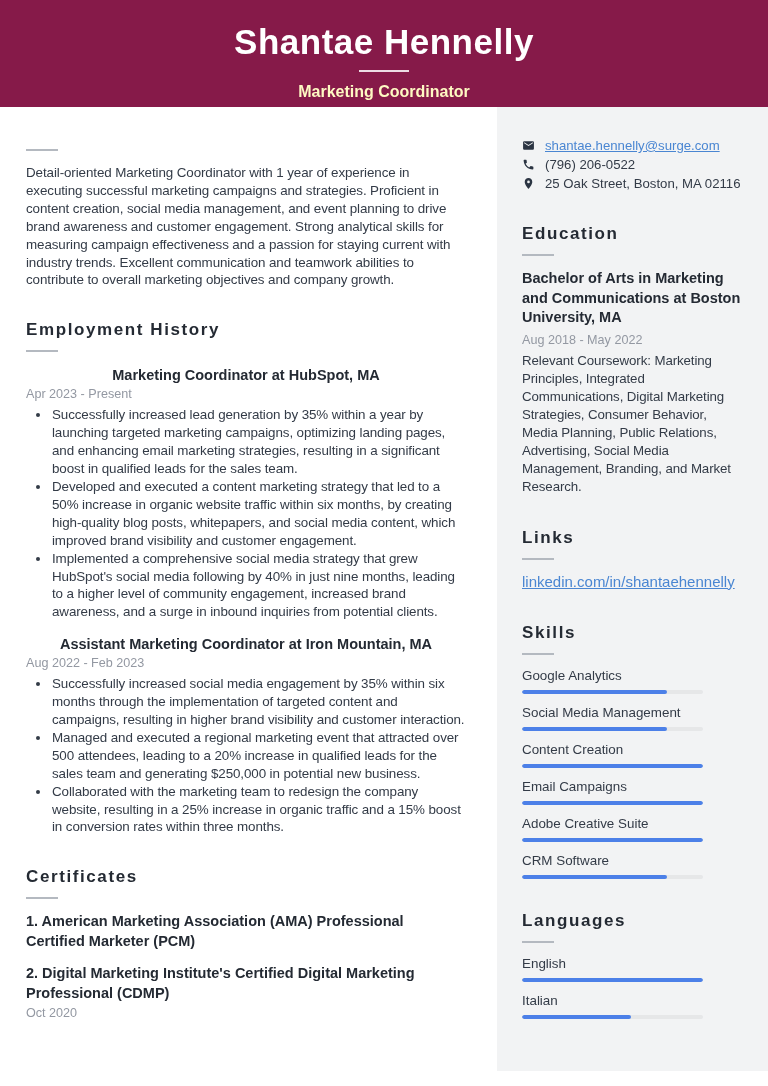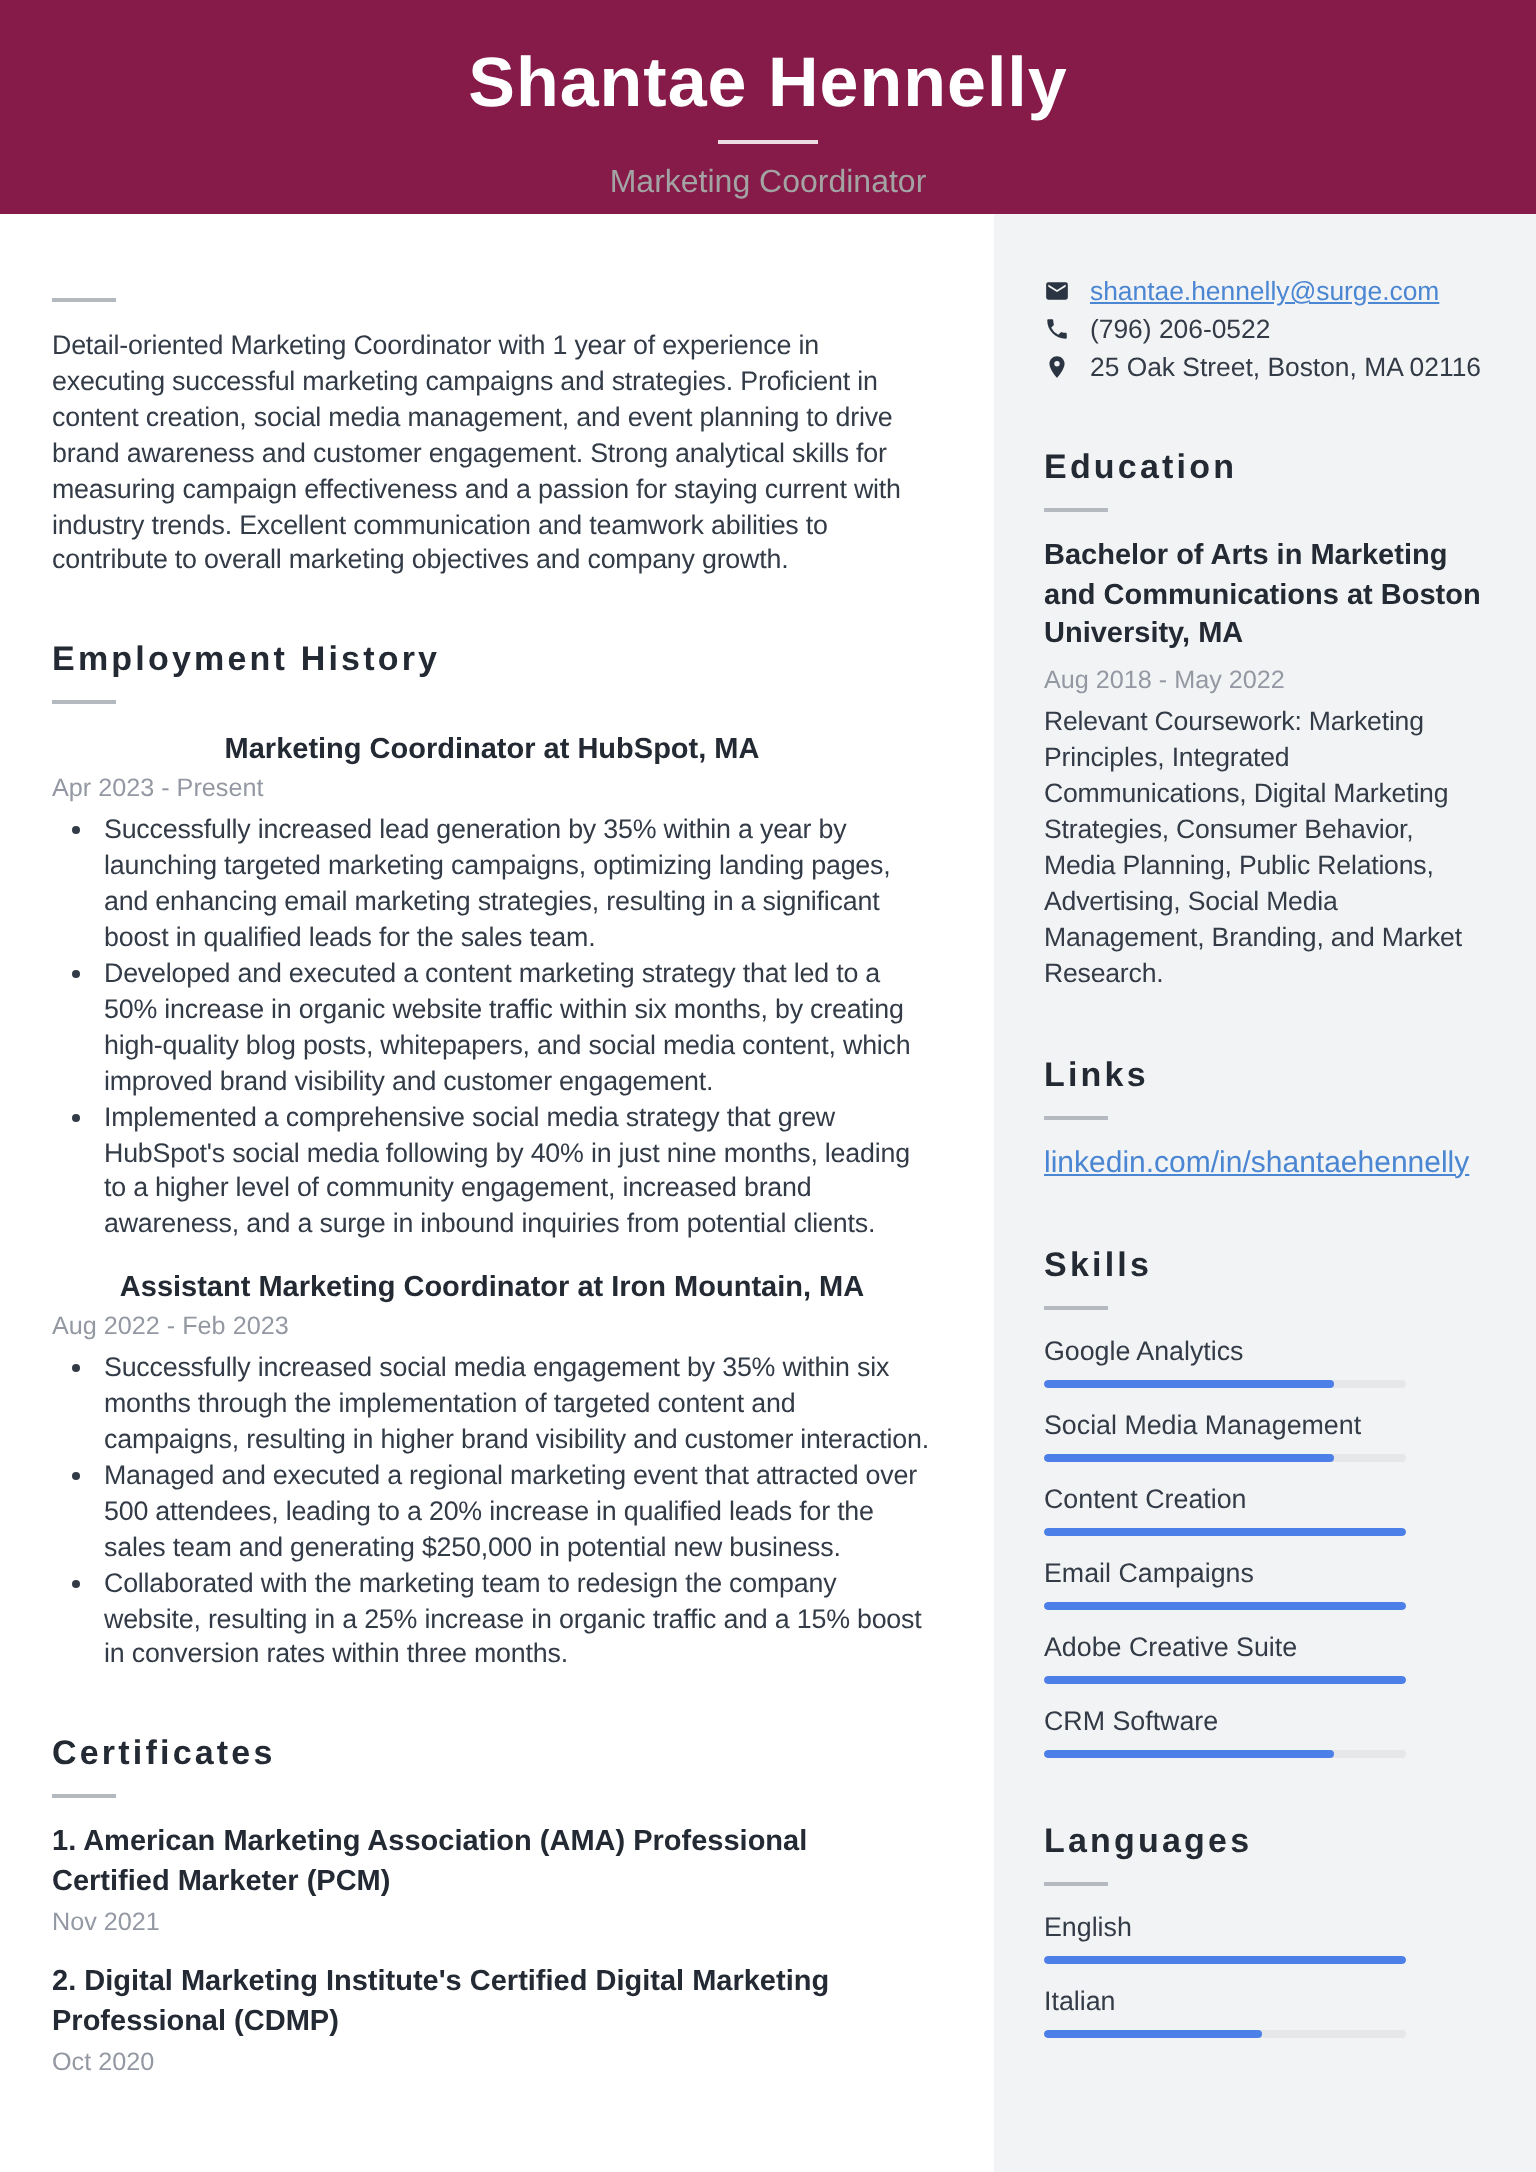--- a/index.html
+++ b/index.html
@@ -4,21 +4,21 @@
 <style>
   * { margin: 0; padding: 0; box-sizing: border-box; }
   html, body { width: 768px; }
   body { font-family: "Liberation Sans", "DejaVu Sans", sans-serif; background: #fff; }
   .page { width: 768px; height: 1086px; overflow: hidden; background: #fff; }
 
   
   .header { height: 107px; background: #861a49; color: #fff; text-align: center; padding-top: 21px; }
   .header h1 { font-size: 35px; font-weight: 700; letter-spacing: 0.5px; line-height: 42px; }
   .header-divider { width: 50px; height: 2px; background: rgba(255,255,255,0.85); margin: 7px auto 11px; }
-  .header .subtitle { font-size: 16px; font-weight: 400; color: #a3a3a3; }
+  .header .subtitle { font-size: 16px; font-weight: 700; color: #fef9c3; }
 
   
   .body-cols { display: flex; width: 768px; min-height: 958px; }
   .left-col { width: 497px; background: #fff; padding: 33px 31px 20px 26px; }
   .sidebar  { width: 271px; background: #f2f3f4; padding: 32px 23px 20px 25px; }
 
   h2.section-heading { font-size: 17px; font-weight: 700; color: #242a33; letter-spacing: 1.6px; line-height: 22px; }
   .rule { width: 32px; height: 2px; background: #b4b9c0; margin: 9px 0 13px; }
 
   .body-text { font-size: 13.4px; line-height: 17.9px; color: #333b47; letter-spacing: -0.1px; }
@@ -96,21 +96,20 @@
           </ul>
         </article>
       </section>
 
       <section class="section">
         <h2 class="section-heading">Certificates</h2>
         <div class="rule"></div>
 
         <div class="cert">
           <h3>1. American Marketing Association (AMA) Professional Certified Marketer (PCM)</h3>
-          <div class="date">Nov 2021</div>
         </div>
         <div class="cert">
           <h3>2. Digital Marketing Institute's Certified Digital Marketing Professional (CDMP)</h3>
           <div class="date">Oct 2020</div>
         </div>
       </section>
 
     </main>
 
     <aside class="sidebar">

